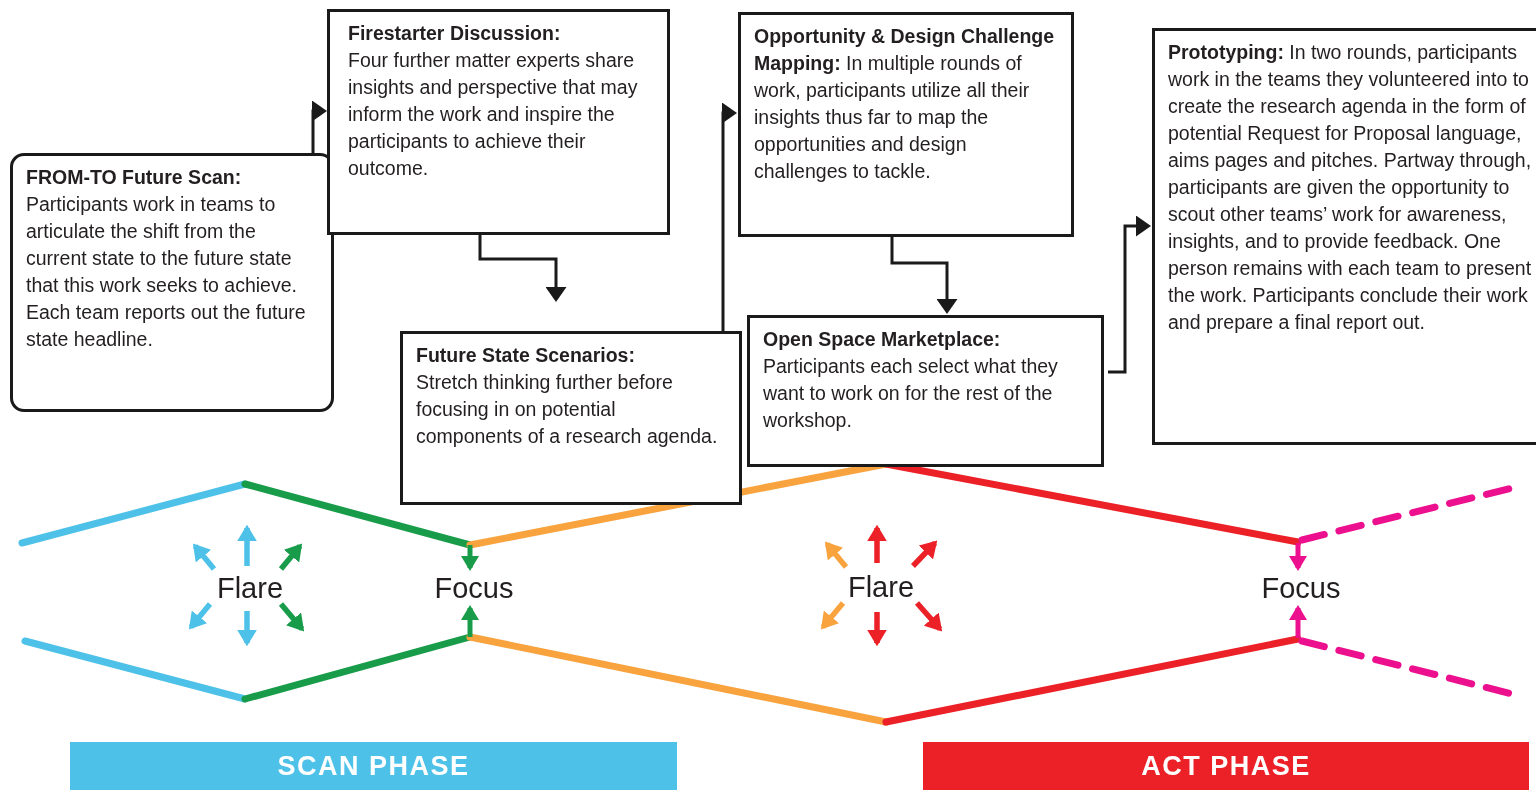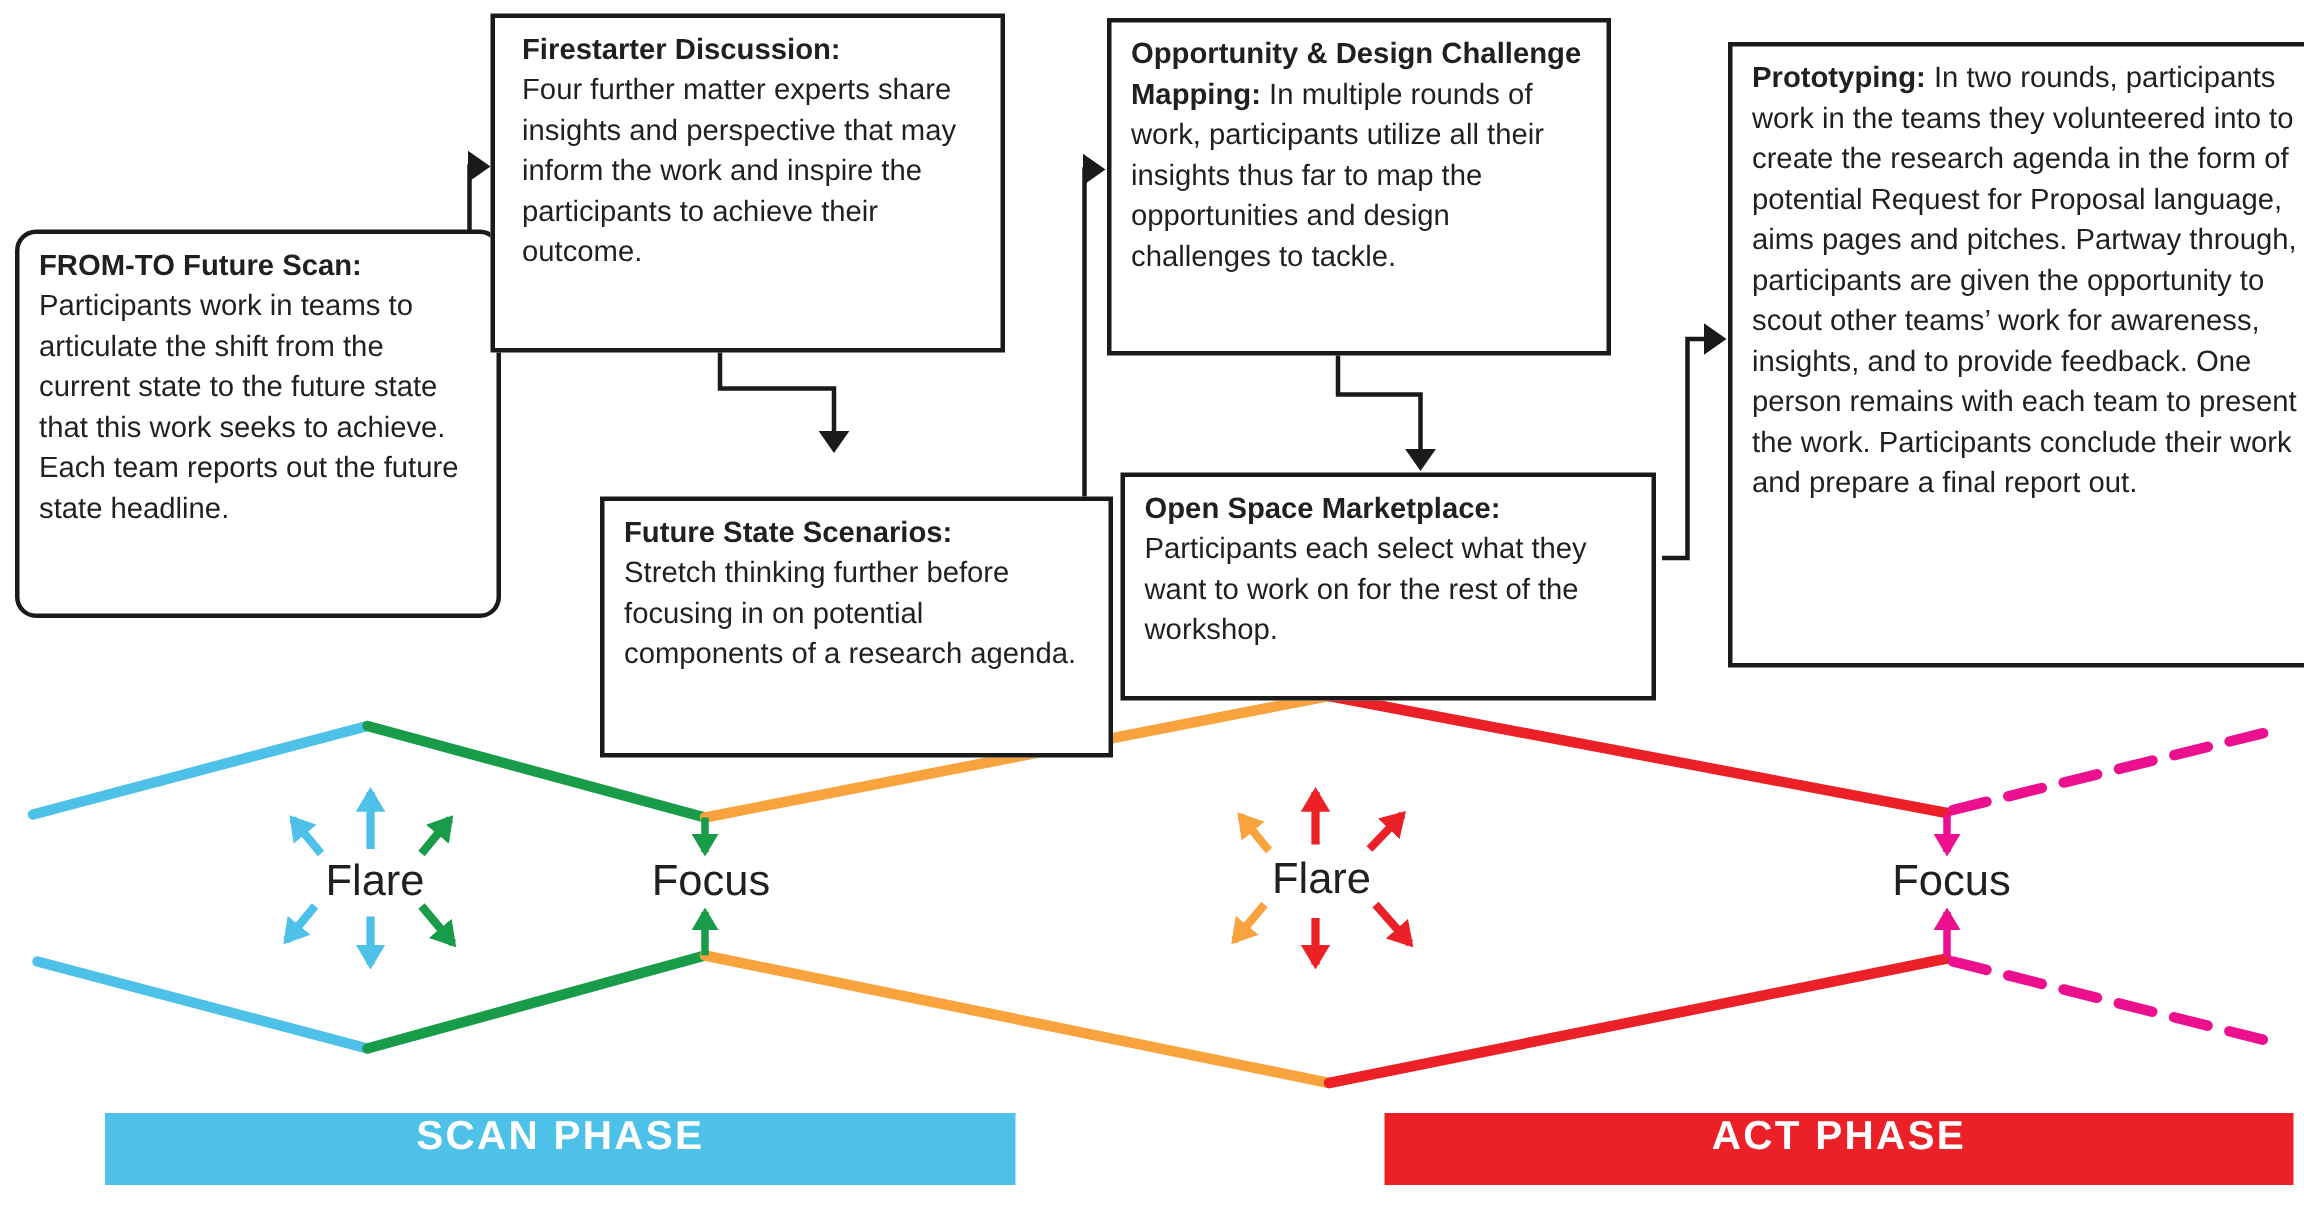--- a/index.html
+++ b/index.html
@@ -16,21 +16,21 @@
   .s-pink{stroke:var(--pink);} .f-pink{fill:var(--pink);}
 
   .note{position:absolute;background:#fff;border:3px solid var(--ink);
         padding:8px 13px;font-size:19.5px;line-height:27px;color:var(--text);}
   .note b{font-weight:bold;}
   .note .tb{display:block;}
 
   .lbl{position:absolute;transform:translate(-50%,-50%);font-weight:normal;
        font-size:29px;color:var(--text);white-space:nowrap;}
 
-  .bar{position:absolute;top:742px;height:48px;display:flex;
+  .bar{position:absolute;top:742px;height:48px;display:flex;align-items:center;
        justify-content:center;color:#fff;font-weight:bold;font-size:27px;
        letter-spacing:1.5px;white-space:nowrap;}
   .bar-scan{left:70px;width:607px;background:var(--blue);}
   .bar-act{left:897px;width:606px;background:var(--red);margin-left:26px;}
 </style>
 </head>
 <body>
 
 <div class="canvas">
 

